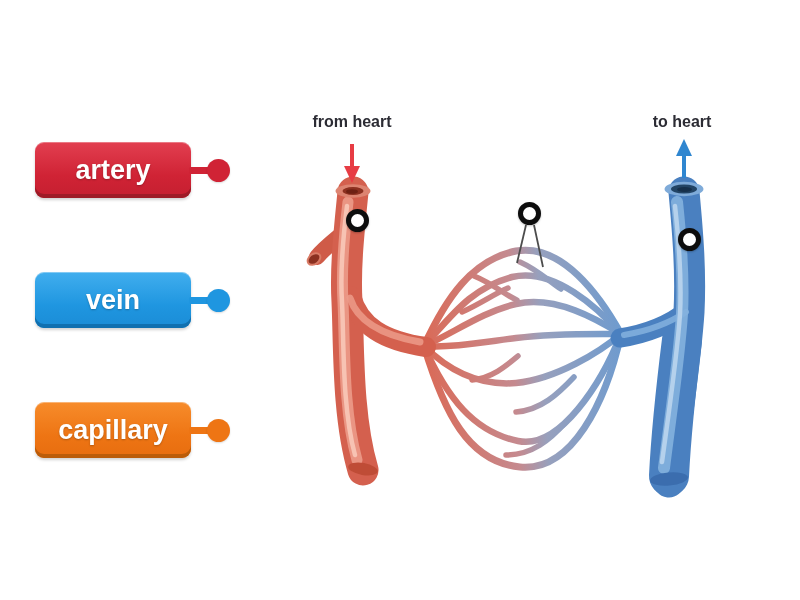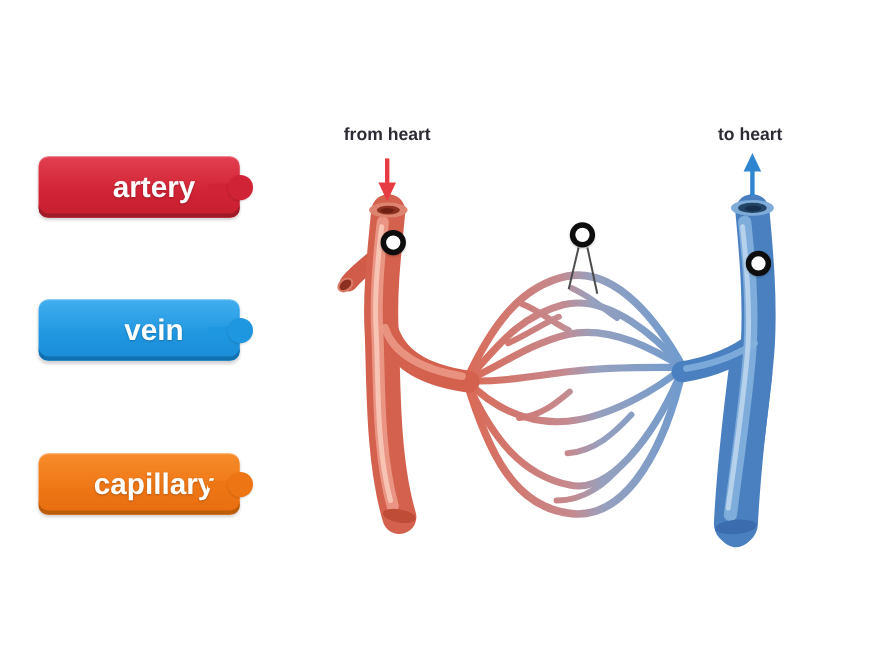--- a/index.html
+++ b/index.html
@@ -3,31 +3,31 @@
 <meta charset="utf-8">
 <style>
   html,body{margin:0;padding:0;background:#fff;}
   .stage{position:relative;width:800px;height:600px;background:#ffffff;overflow:hidden;
          font-family:"Liberation Sans",sans-serif;}
 
   
   .chip{position:absolute;left:35px;width:156px;height:56px;border-radius:9px;
         display:flex;align-items:center;justify-content:center;
         color:#fff;font-weight:bold;font-size:27px;
-        text-shadow:0 1px 2px rgba(0,0,0,.25);cursor:grab;padding-left:27px;}
+        text-shadow:0 1px 2px rgba(0,0,0,.25);cursor:grab;}
   .chip .stub{position:absolute;left:154px;top:25px;width:22px;height:7px;border-radius:2px;}
   .chip .dot{position:absolute;left:172px;top:17px;width:23px;height:23px;border-radius:50%;
              box-shadow:0 1px 2px rgba(0,0,0,.15);}
   .chip-artery{top:142px;background:linear-gradient(180deg,#e23f50 0%,#d02335 60%,#c51f30 100%);
         box-shadow:inset 0 -4px 0 #9e1b27, inset 0 1px 0 rgba(255,255,255,.3), 0 2px 3px rgba(0,0,0,.18);}
   .chip-artery .stub,.chip-artery .dot{background:#d02335;}
   .chip-vein{top:272px;background:linear-gradient(180deg,#41aeee 0%,#1f96e0 60%,#1b8cd6 100%);
         box-shadow:inset 0 -4px 0 #1070b0, inset 0 1px 0 rgba(255,255,255,.35), 0 2px 3px rgba(0,0,0,.18);text-align:center;}
   .chip-vein .stub,.chip-vein .dot{background:#1f96e0;}
-  .chip-capillary{top:412px;background:linear-gradient(180deg,#f78c2b 0%,#ee7514 60%,#e76d0f 100%);
+  .chip-capillary{top:402px;background:linear-gradient(180deg,#f78c2b 0%,#ee7514 60%,#e76d0f 100%);
         box-shadow:inset 0 -4px 0 #bb5c09, inset 0 1px 0 rgba(255,255,255,.35), 0 2px 3px rgba(0,0,0,.18);}
   .chip-capillary .stub,.chip-capillary .dot{background:#ee7514;}
 
   
   .diagram-svg{position:absolute;left:0;top:0;width:800px;height:600px;pointer-events:none;}
   .heart-text{font:bold 16px "Liberation Sans",sans-serif;fill:#2c2c34;}
 
   
   .hotspot{position:absolute;width:13px;height:13px;background:#ffffff;
            border:5px solid #0d0d0d;border-radius:50%;

